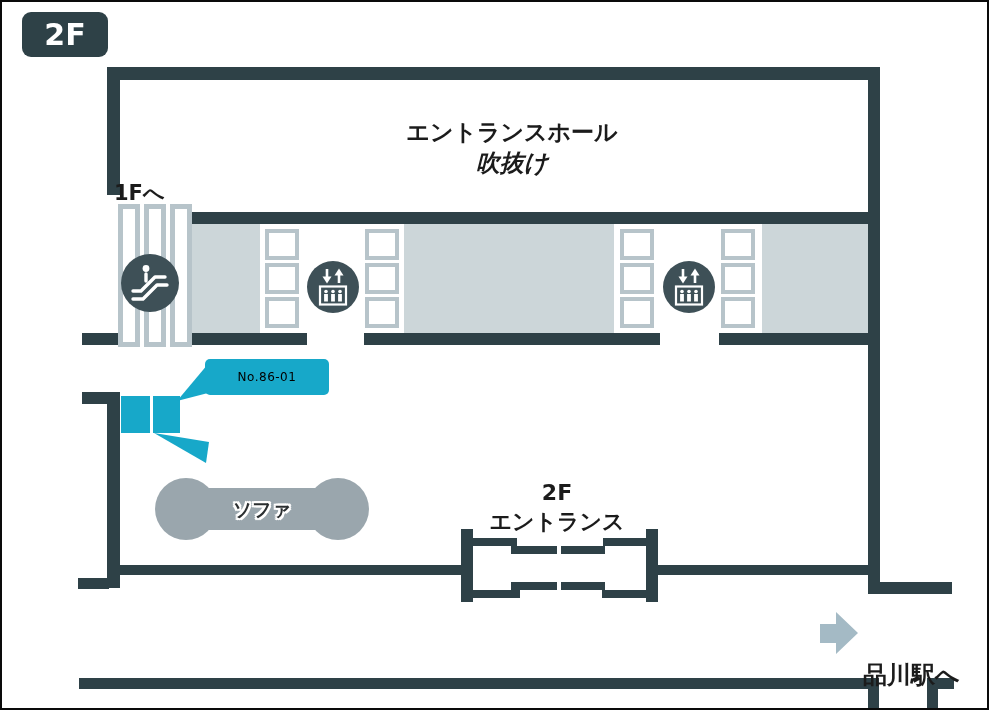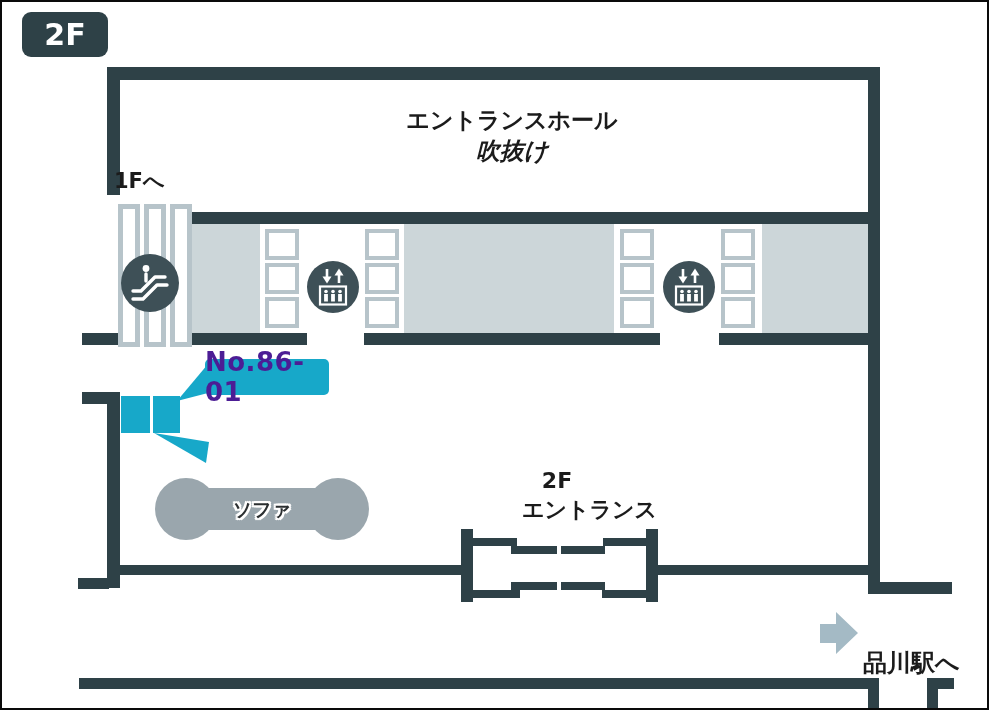--- a/index.html
+++ b/index.html
@@ -10,28 +10,28 @@
   }
   .abs{position:absolute;}
   .wall{position:absolute;background:#2e4147;}
   .fill-gray{position:absolute;background:#ccd6d9;}
   .fill-white{position:absolute;background:#ffffff;}
   .lane{position:absolute;background:#ffffff;border:5px solid #b7c4ca;box-sizing:border-box;}
   .shaft{position:absolute;background:#ffffff;border:4px solid #b7c4ca;box-sizing:border-box;}
   .ad-spot{position:absolute;background:#17a8c9;}
   .callout{
     position:absolute;width:124px;height:36px;background:#17a8c9;border-radius:5px;
-    color:#4c1d95;font-size:26px;font-weight:700;display:flex;align-items:center;justify-content:center;
+    color:#000000;font-size:12px;font-weight:400;display:flex;align-items:center;justify-content:center;
     letter-spacing:0.5px;
   }
   .badge{
     position:absolute;left:20px;top:10px;width:86px;height:45px;background:#2e4147;border-radius:9px;
     color:#ffffff;font-size:30px;font-weight:700;display:flex;align-items:center;justify-content:center;
   }
-  .lbl{position:absolute;color:#1b1b1b;font-weight:700;white-space:nowrap;}
+  .lbl{position:absolute;color:#1b1b1b;font-weight:700;white-space:nowrap;margin-top:12px;}
   .center{text-align:center;}
   .sofa-lbl{
     position:absolute;left:152px;top:495px;width:216px;text-align:center;
     font-size:19px;font-weight:700;color:#2b2f31;
     text-shadow:-2px -2px 0 #fff,2px -2px 0 #fff,-2px 2px 0 #fff,2px 2px 0 #fff,0 2px 0 #fff,0 -2px 0 #fff,2px 0 0 #fff,-2px 0 0 #fff;
   }
   svg{display:block;}
 </style>
 </head>
 <body>
@@ -153,16 +153,16 @@
 
   <div class="callout" style="left:203px;top:357px;">
     <span>No.86-01</span>
   </div>
 
   <div class="lbl center" style="left:360px;top:103px;width:300px;font-size:23px;">エントランスホール</div>
   <div class="lbl center" style="left:360px;top:133px;width:300px;font-size:24px;font-style:italic;">吹抜け</div>
   <div class="lbl" style="left:112px;top:165px;font-size:21px;">1Fへ</div>
   <div class="sofa-lbl">ソファ</div>
   <div class="lbl center" style="left:455px;top:466px;width:200px;font-size:22px;">2F</div>
-  <div class="lbl center" style="left:455px;top:493px;width:200px;font-size:22px;text-align:right;">エントランス</div>
+  <div class="lbl center" style="left:455px;top:493px;width:200px;font-size:22px;">エントランス</div>
   <div class="lbl" style="left:861px;top:645px;font-size:24px;">品川駅へ</div>
 
 </div>
 
 </body></html>

